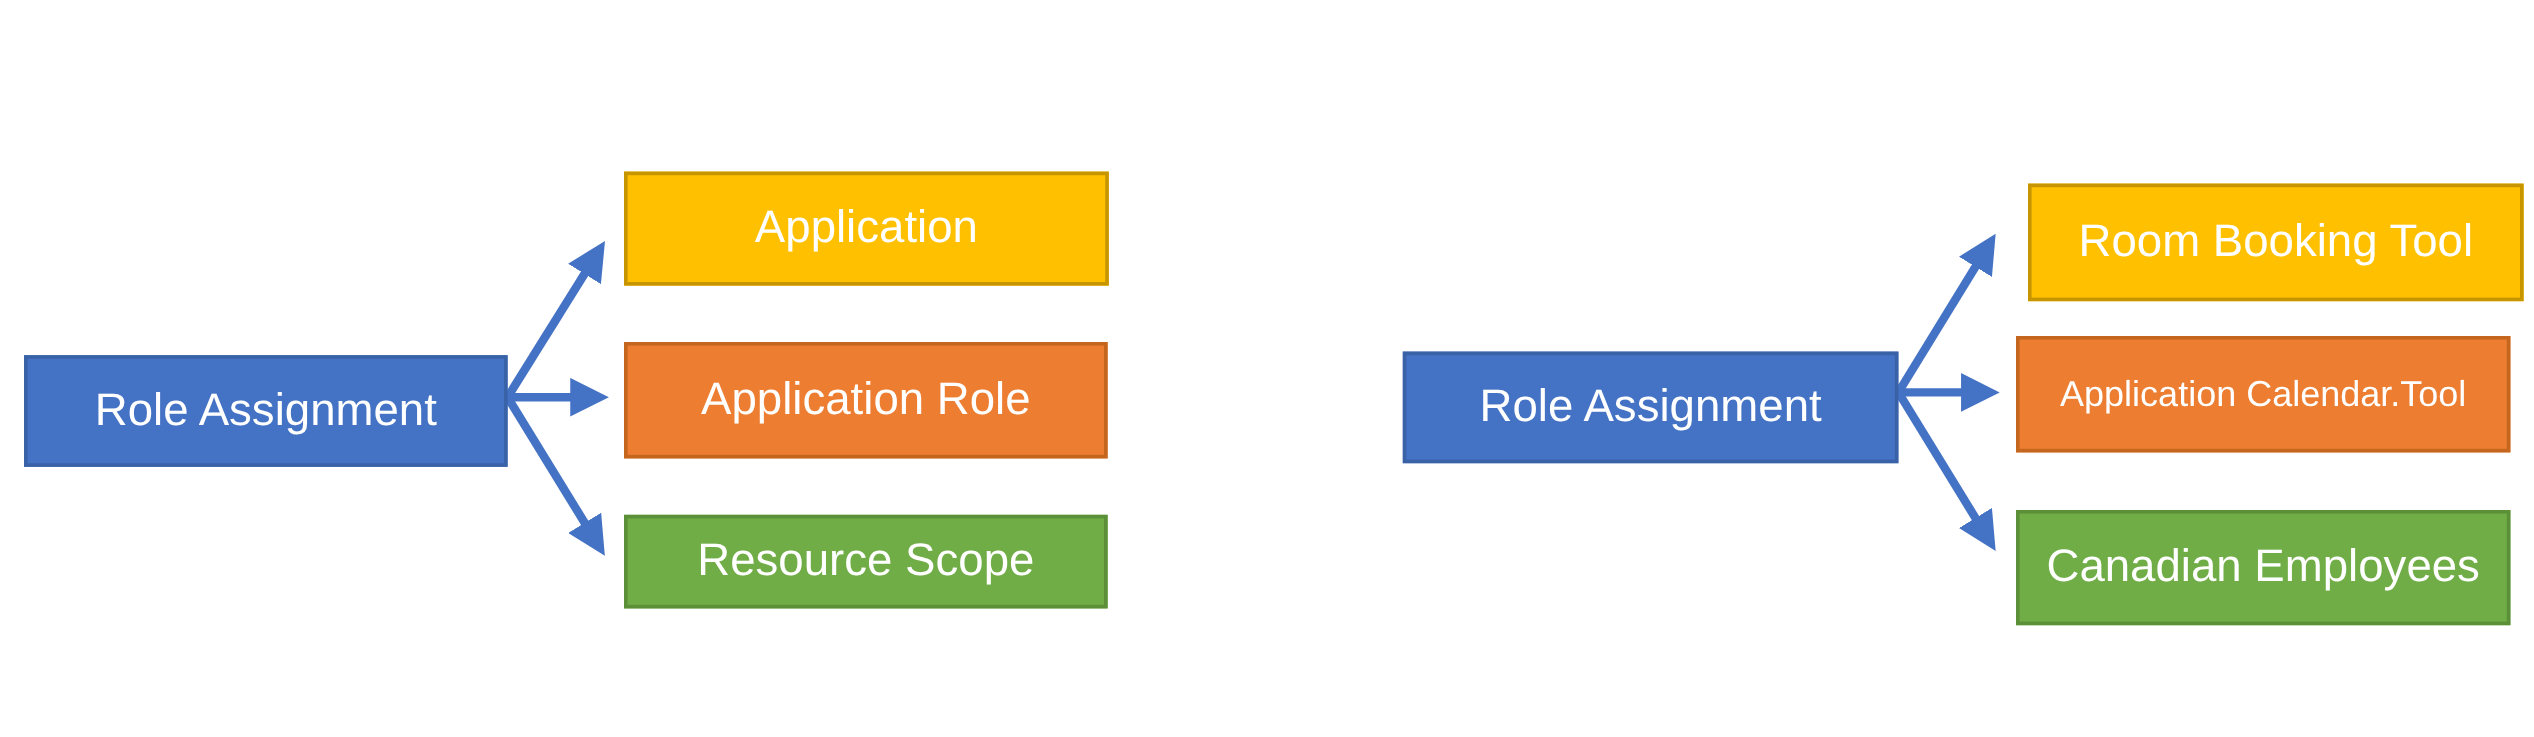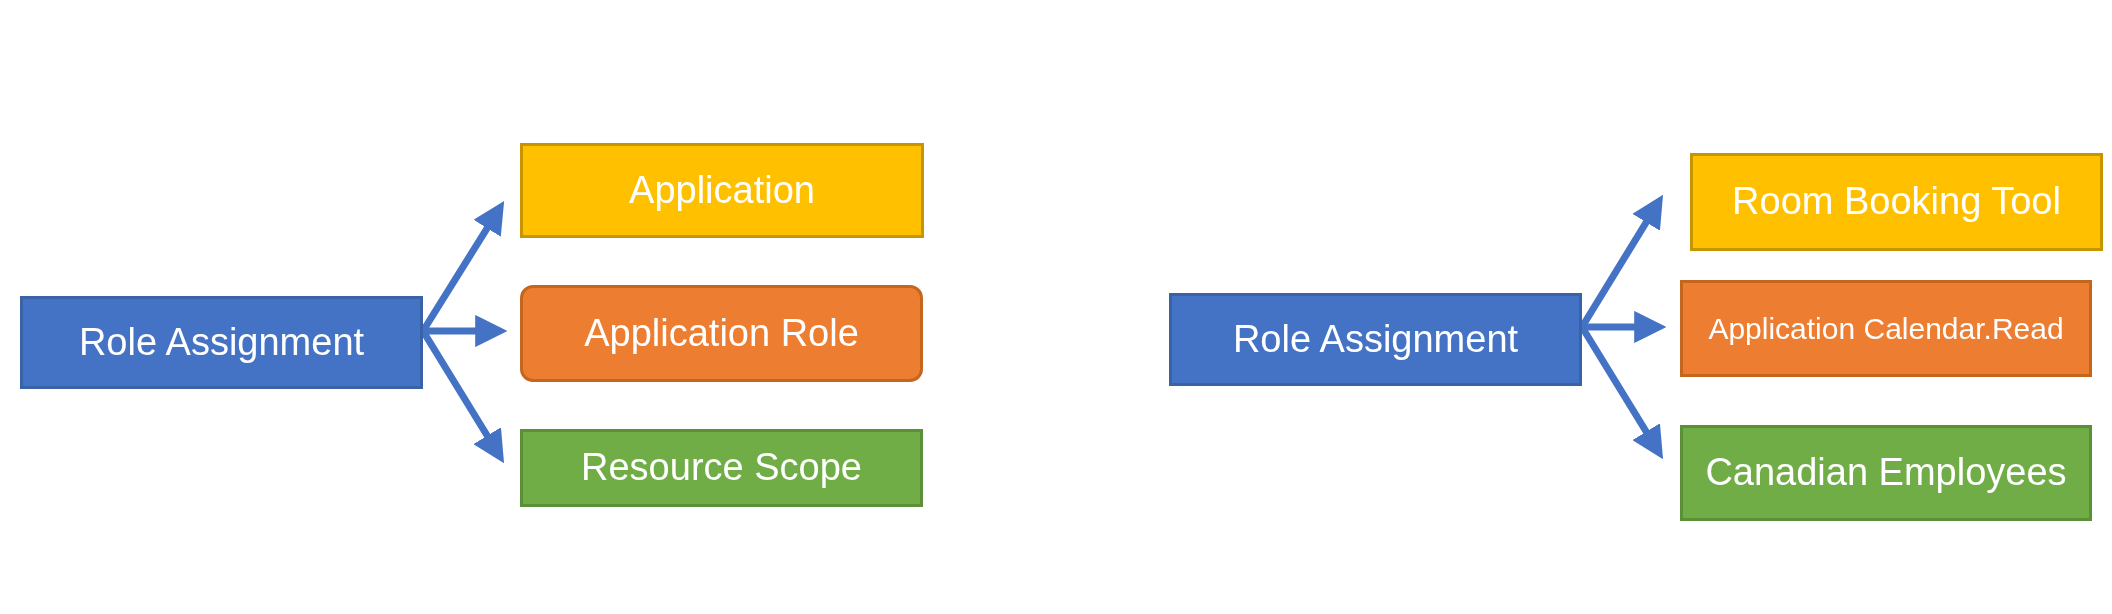--- a/index.html
+++ b/index.html
@@ -67,37 +67,37 @@
   </svg>
 
   <div class="box blue" style="left:20px; top:284px; width:403px; height:93px;">
     <span>Role Assignment</span>
   </div>
 
   <div class="box gold" style="left:520px; top:143px; width:404px; height:95px;">
     <span>Application</span>
   </div>
 
-  <div class="box orange" style="left:520px; top:285px; width:403px; height:97px;border-radius:13px;">
+  <div class="box orange" style="left:520px; top:285px; width:403px; height:97px;">
     <span>Application Role</span>
   </div>
 
   <div class="box green" style="left:520px; top:429px; width:403px; height:78px;">
     <span>Resource Scope</span>
   </div>
 
   <div class="box blue" style="left:1169px; top:281px; width:413px; height:93px;">
     <span>Role Assignment</span>
   </div>
 
   <div class="box gold" style="left:1680px; top:153px; width:413px; height:98px;margin-left:10px;">
     <span>Room Booking Tool</span>
   </div>
 
   <div class="box orange small-label" style="left:1680px; top:280px; width:412px; height:97px;">
-    <span>Application Calendar.Read</span>
+    <span>Application Calendar.Tool</span>
   </div>
 
   <div class="box green" style="left:1680px; top:425px; width:412px; height:96px;">
     <span>Canadian Employees</span>
   </div>
 
 </div>
 
 </body></html>

